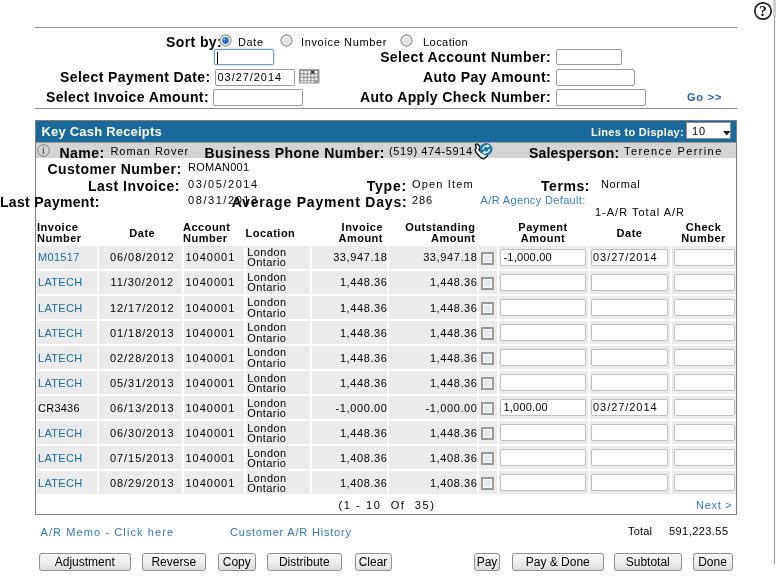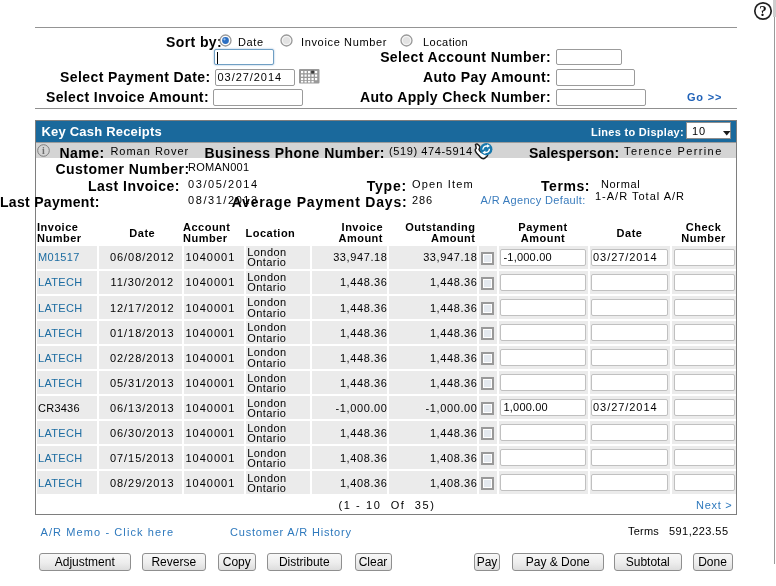--- a/index.html
+++ b/index.html
@@ -102,34 +102,34 @@
 <svg class="ab" style="left:472.5px;top:141.5px;" width="21" height="19" viewBox="0 0 21 19">
 <path d="M3.2 6.2 q-2.2 1.9 0.5 5.0 l3.6 3.9 q2.7 2.6 4.8 0.8 l1.9-1.7 q1.4-1.4-0.3-3.0 l-1.4-1.2 q-1.4-1.1-2.5,0 q-1,0.9-2.2-0.3 l-1-1.1 q-1.1-1.2-0.2-2.1 q1.1-1.1 0-2.5 l-1-1.1 q-1.5-1.6-2.9-0.4 z" fill="#fff" stroke="#1c1c1c" stroke-width="1.5"></path>
 <circle cx="13.2" cy="7.2" r="6.2" fill="#1879ae"></circle>
 <path d="M10 7.6 a3.3 3.3 0 0 1 3.1-3.6 l1.4 0" fill="none" stroke="#fff" stroke-width="1.4"></path>
 <polygon points="14,2.2 17,4 14,5.8" fill="#fff"></polygon>
 <path d="M16.4 6.8 a3.3 3.3 0 0 1-3.1 3.6 l-1.4 0" fill="none" stroke="#fff" stroke-width="1.4"></path>
 <polygon points="12.4,8.6 9.4,10.4 12.4,12.2" fill="#fff"></polygon>
 </svg>
 <div class="ab bl" style="left:449px;top:145px;width:170.3px;text-align:right;letter-spacing:.2px;">Salesperson:</div>
 <div class="ab v" style="left:624px;top:145px;letter-spacing:1.4px;">Terence Perrine</div>
-<div class="ab bl" style="left:0px;top:160.7px;width:181.5px;text-align:right;letter-spacing:.45px;padding-left:8px;">Customer Number:</div>
+<div class="ab bl" style="left:0px;top:160.7px;width:181.5px;text-align:right;letter-spacing:.45px;">Customer Number:</div>
 <div class="ab v" style="left:188px;top:160.7px;letter-spacing:.25px;">ROMAN001</div>
 <div class="ab bl" style="left:0px;top:178.3px;width:180px;text-align:right;letter-spacing:.5px;">Last Invoice:</div>
 <div class="ab v" style="left:188.1px;top:178.3px;letter-spacing:1.55px;">03/05/2014</div>
 <div class="ab bl" style="left:300px;top:178.3px;width:107px;text-align:right;letter-spacing:.8px;">Type:</div>
 <div class="ab v" style="left:412px;top:178.3px;letter-spacing:1.15px;">Open Item</div>
 <div class="ab bl" style="left:480px;top:178.3px;width:110px;text-align:right;letter-spacing:.55px;">Terms:</div>
 <div class="ab v" style="left:601px;top:178.3px;letter-spacing:.65px;">Normal</div>
 <div class="ab bl" style="left:0px;top:194.3px;width:179.3px;text-align:left;letter-spacing:.3px;">Last Payment:</div>
 <div class="ab v" style="left:188.1px;top:194.3px;letter-spacing:1.55px;">08/31/2013</div>
 <div class="ab bl" style="left:200px;top:194.3px;width:207.5px;text-align:right;letter-spacing:.8px;">Average Payment Days:</div>
 <div class="ab v" style="left:412px;top:194.3px;letter-spacing:.9px;">286</div>
 <div class="ab" style="left:480.6px;top:194.3px;font-size:11px;letter-spacing:.35px;color:#3a7cbd;">A/R Agency Default:</div>
-<div class="ab v" style="left:595px;top:190px;letter-spacing:1.0px;">1-A/R Total A/R</div>
+<div class="ab v" style="left:595px;top:206px;letter-spacing:1.0px;">1-A/R Total A/R</div>
 <div class="ab hdr" style="left:37px;top:222px;">Invoice<br>Number</div>
 <div class="ab hdr" style="left:99px;top:227.5px;width:86.5px;text-align:center;">Date</div>
 <div class="ab hdr" style="left:183px;top:222px;">Account<br>Number</div>
 <div class="ab hdr" style="left:245.5px;top:227.5px;">Location</div>
 <div class="ab hdr" style="left:250px;top:222px;width:133px;text-align:right;">Invoice<br>Amount</div>
 <div class="ab hdr" style="left:340px;top:222px;width:135.5px;text-align:right;">Outstanding<br>Amount</div>
 <div class="ab hdr" style="left:498.5px;top:222px;width:89px;text-align:center;">Payment<br>Amount</div>
 <div class="ab hdr" style="left:589.5px;top:227.5px;width:80px;text-align:center;">Date</div>
 <div class="ab hdr" style="left:671.5px;top:222px;width:64px;text-align:center;">Check<br>Number</div>
 <div class="ab" style="left:37.0px;top:245.6px;width:698.5px;height:23.2px;background:#ebebeb;"></div>
@@ -248,21 +248,21 @@
 <div class="ab" style="left:309.5px;top:245.6px;width:2px;height:248.7px;background:#fff;"></div>
 <div class="ab" style="left:386.5px;top:245.6px;width:2px;height:248.7px;background:#fff;"></div>
 <div class="ab" style="left:477px;top:245.6px;width:2px;height:248.7px;background:#fff;"></div>
 <div class="ab" style="left:496.5px;top:245.6px;width:2px;height:248.7px;background:#fff;"></div>
 <div class="ab" style="left:587.5px;top:245.6px;width:2px;height:248.7px;background:#fff;"></div>
 <div class="ab" style="left:669.5px;top:245.6px;width:2px;height:248.7px;background:#fff;"></div>
 <div class="ab num" style="left:338.4px;top:498.6px;letter-spacing:1.6px;">(1&nbsp;-&nbsp;10&nbsp;&nbsp;Of&nbsp;&nbsp;35)</div>
 <div class="ab bluelnk" style="left:696px;top:499.2px;letter-spacing:.7px;">Next &gt;</div>
 <div class="ab bluelnk" style="left:40.5px;top:526px;letter-spacing:1.1px;">A/R Memo - Click here</div>
 <div class="ab bluelnk" style="left:210px;top:526px;letter-spacing:.8px;margin-left:20px;">Customer A/R History</div>
-<div class="ab v" style="left:628px;top:524.5px;letter-spacing:.2px;">Terms</div>
+<div class="ab v" style="left:628px;top:524.5px;letter-spacing:.2px;">Total</div>
 <div class="ab num" style="left:640px;top:524.5px;width:88.5px;text-align:right;letter-spacing:.45px;">591,223.55</div>
 <div class="btn" style="left:39px;top:552.5px;width:91.5px;">Adjustment</div>
 <div class="btn" style="left:142px;top:552.5px;width:63.5px;">Reverse</div>
 <div class="btn" style="left:218px;top:552.5px;width:37.5px;">Copy</div>
 <div class="btn" style="left:266.5px;top:552.5px;width:75.5px;">Distribute</div>
 <div class="btn" style="left:354.5px;top:552.5px;width:37px;">Clear</div>
 <div class="btn" style="left:474px;top:552.5px;width:26px;">Pay</div>
 <div class="btn" style="left:511.5px;top:552.5px;width:92.5px;">Pay &amp; Done</div>
 <div class="btn" style="left:613.5px;top:552.5px;width:68.5px;">Subtotal</div>
 <div class="btn" style="left:692.5px;top:552.5px;width:40px;">Done</div>

